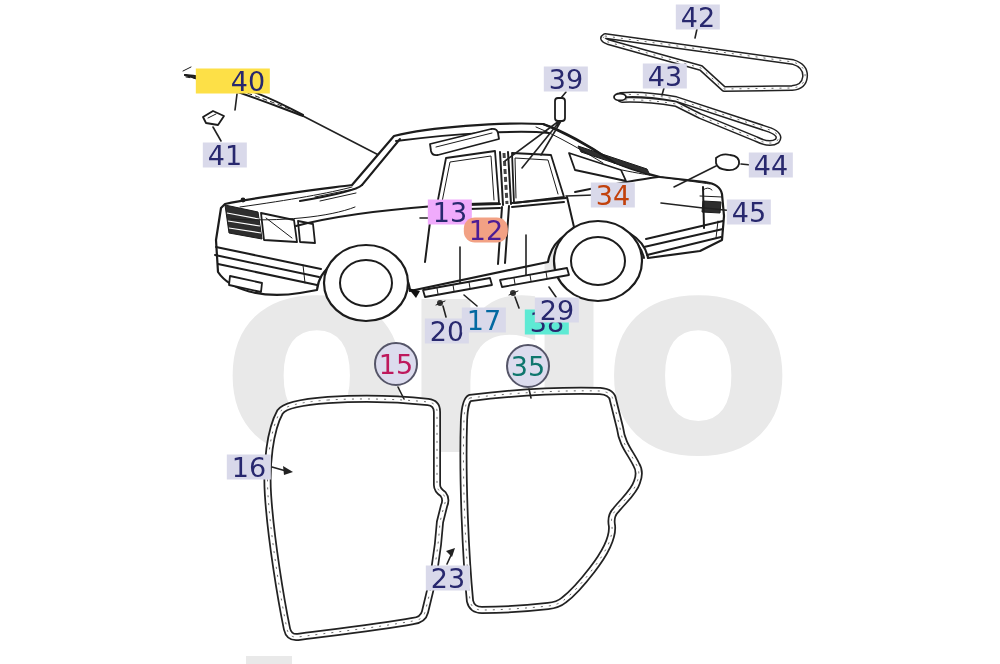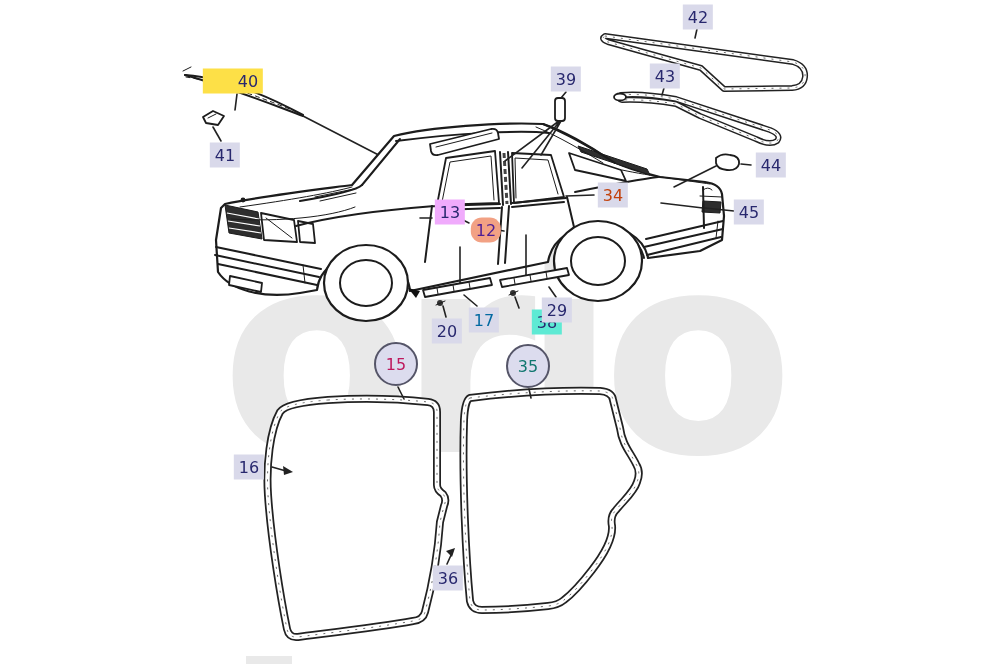--- a/index.html
+++ b/index.html
@@ -12,21 +12,21 @@
   .whitefill{fill:#ffffff;stroke:#1c1c1c;stroke-width:1.8;stroke-linejoin:round;}
   .dark{fill:#2e2e2e;stroke:#1c1c1c;stroke-width:1;}
   .leader{stroke:#222;stroke-width:1.6;fill:none;stroke-linecap:round;}
   .tube-o{stroke:#222;stroke-width:8;fill:#ffffff;stroke-linejoin:round;}
   .tube-i{stroke:#ffffff;stroke-width:4.5;fill:none;stroke-linejoin:round;}
   .tube-d{stroke:#6a6a6a;stroke-width:1;fill:none;stroke-dasharray:2,6;}
   .tube2-o{stroke:#222;stroke-width:6;fill:#ffffff;stroke-linejoin:round;}
   .tube2-i{stroke:#ffffff;stroke-width:3;fill:none;stroke-linejoin:round;}
   .wm{font-family:"DejaVu Sans",sans-serif;font-weight:bold;letter-spacing:-15px;}
   .plabel{position:absolute;transform:translate(-50%,-50%);
-          font-size:16px;line-height:23px;padding:1px 5px;min-width:18px;text-align:center;
+          font-size:27px;line-height:23px;padding:1px 5px;min-width:18px;text-align:center;
           cursor:pointer;white-space:nowrap;}
   .plabel.circle{width:40px;height:40px;padding:0;border-radius:50%;
           display:flex;align-items:center;justify-content:center;border:2px solid #555568;}
 </style>
 </head>
 <body>
 
 <div class="stage">
 
 <svg width="1000" height="664" viewBox="0 0 1000 664">
@@ -207,18 +207,18 @@
       <div class="plabel" style="left: 749px; top: 212px; background: rgb(217, 217, 234); color: rgb(40, 40, 110);">45</div>
       <div class="plabel" style="left: 566px; top: 79px; background: rgb(217, 217, 234); color: rgb(40, 40, 110);">39</div>
       <div class="plabel" style="left: 613px; top: 195px; background: rgb(217, 217, 234); color: #c2410c;">34</div>
       <div class="plabel" style="left: 450px; top: 212px; background: #f0abfc; color: rgb(40, 40, 110);">13</div>
       <div class="plabel" style="left: 486px; top: 230px; background: rgb(242, 161, 132); color: #4c1d95; border-radius: 11px;">12</div>
       <div class="plabel" style="left: 447px; top: 331px; background: rgb(217, 217, 234); color: rgb(40, 40, 110);">20</div>
       <div class="plabel" style="left: 484px; top: 320px; background: rgb(217, 217, 234); color: #0369a1;">17</div>
       <div class="plabel" style="left: 547px; top: 322px; background: #5eead4; color: rgb(40, 40, 110);">38</div>
       <div class="plabel" style="left: 557px; top: 310px; background: rgb(217, 217, 234); color: rgb(40, 40, 110);">29</div>
       <div class="plabel" style="left: 249px; top: 467px; background: rgb(217, 217, 234); color: rgb(40, 40, 110);">16</div>
-      <div class="plabel" style="left: 448px; top: 578px; background: rgb(217, 217, 234); color: rgb(40, 40, 110);">36</div>
+      <div class="plabel" style="left: 448px; top: 578px; background: rgb(217, 217, 234); color: rgb(40, 40, 110);">23</div>
       <div class="plabel circle" style="left: 396px; top: 364px; background: rgb(220, 220, 238); color: #be185d;">15</div>
       <div class="plabel circle" style="left: 528px; top: 366px; background: rgb(220, 220, 238); color: #0f766e;">35</div>
     </div>
 
 </div>
 
 </body></html>

